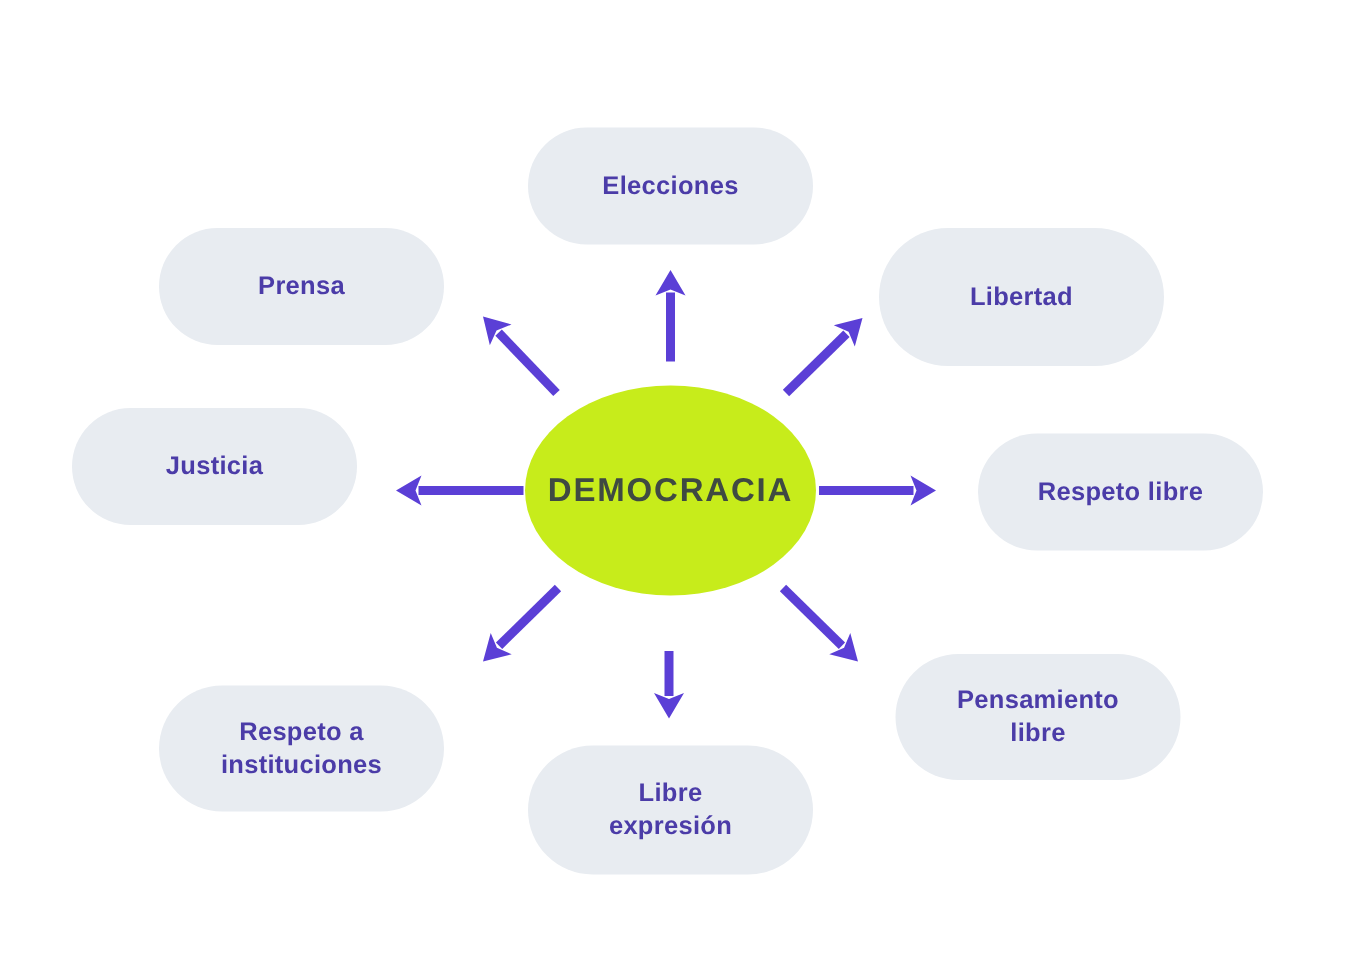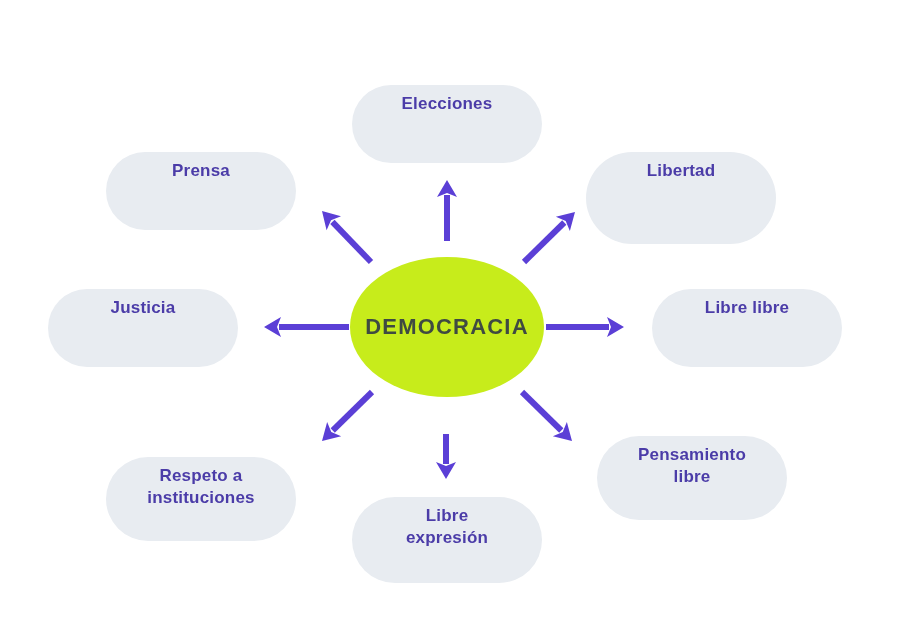--- a/index.html
+++ b/index.html
@@ -45,25 +45,26 @@
     letter-spacing: 1.2px;
     color: #3f4a42;
     font-family: "Liberation Sans", sans-serif;
     white-space: nowrap;
   }
 
   
   .pill {
     position: absolute;
     display: flex;
+    align-items: center;
     justify-content: center;
     background: #e8ecf1;
     border-radius: 999px;
     box-sizing: border-box;
-    padding: 8px 14px;
+    padding: 18px 14px;
   }
   .pill-label {
     font-size: 17px;
     font-weight: bold;
     color: #4b3ca8;
     text-align: center;
     line-height: 1.28;
     letter-spacing: 0.2px;
     white-space: pre-line;
   }
@@ -113,35 +114,35 @@
   </div>
 
   <div id="pill-container">
       <div class="pill" style="left: 352px; top: 85px; width: 190px; height: 78px; background: rgb(232, 236, 241);">
         <span class="pill-label" style="color: rgb(75, 60, 168);">Elecciones</span>
       </div>
       <div class="pill" style="left: 586px; top: 152px; width: 190px; height: 92px; background: rgb(232, 236, 241);">
         <span class="pill-label" style="color: rgb(75, 60, 168);">Libertad</span>
       </div>
       <div class="pill" style="left: 652px; top: 289px; width: 190px; height: 78px; background: rgb(232, 236, 241);">
-        <span class="pill-label" style="color: rgb(75, 60, 168);">Libre libre</span>
+        <span class="pill-label" style="color: rgb(75, 60, 168);">Respeto libre</span>
       </div>
       <div class="pill" style="left: 597px; top: 436px; width: 190px; height: 84px; background: rgb(232, 236, 241);">
         <span class="pill-label" style="color: rgb(75, 60, 168);">Pensamiento
 libre</span>
       </div>
       <div class="pill" style="left: 352px; top: 497px; width: 190px; height: 86px; background: rgb(232, 236, 241);">
         <span class="pill-label" style="color: rgb(75, 60, 168);">Libre
 expresión</span>
       </div>
       <div class="pill" style="left: 106px; top: 436px; width: 190px; height: 84px; background: rgb(232, 236, 241); margin-top: 21px;">
         <span class="pill-label" style="color: rgb(75, 60, 168);">Respeto a
 instituciones</span>
       </div>
-      <div class="pill" style="left: 48px; top: 289px; width: 190px; height: 78px; background: rgb(232, 236, 241);">
+      <div class="pill" style="left: 48px; top: 272px; width: 190px; height: 78px; background: rgb(232, 236, 241);">
         <span class="pill-label" style="color: rgb(75, 60, 168);">Justicia</span>
       </div>
       <div class="pill" style="left: 106px; top: 152px; width: 190px; height: 78px; background: rgb(232, 236, 241);">
         <span class="pill-label" style="color: rgb(75, 60, 168);">Prensa</span>
       </div>
     </div>
 
 </div>
 
 </body></html>

